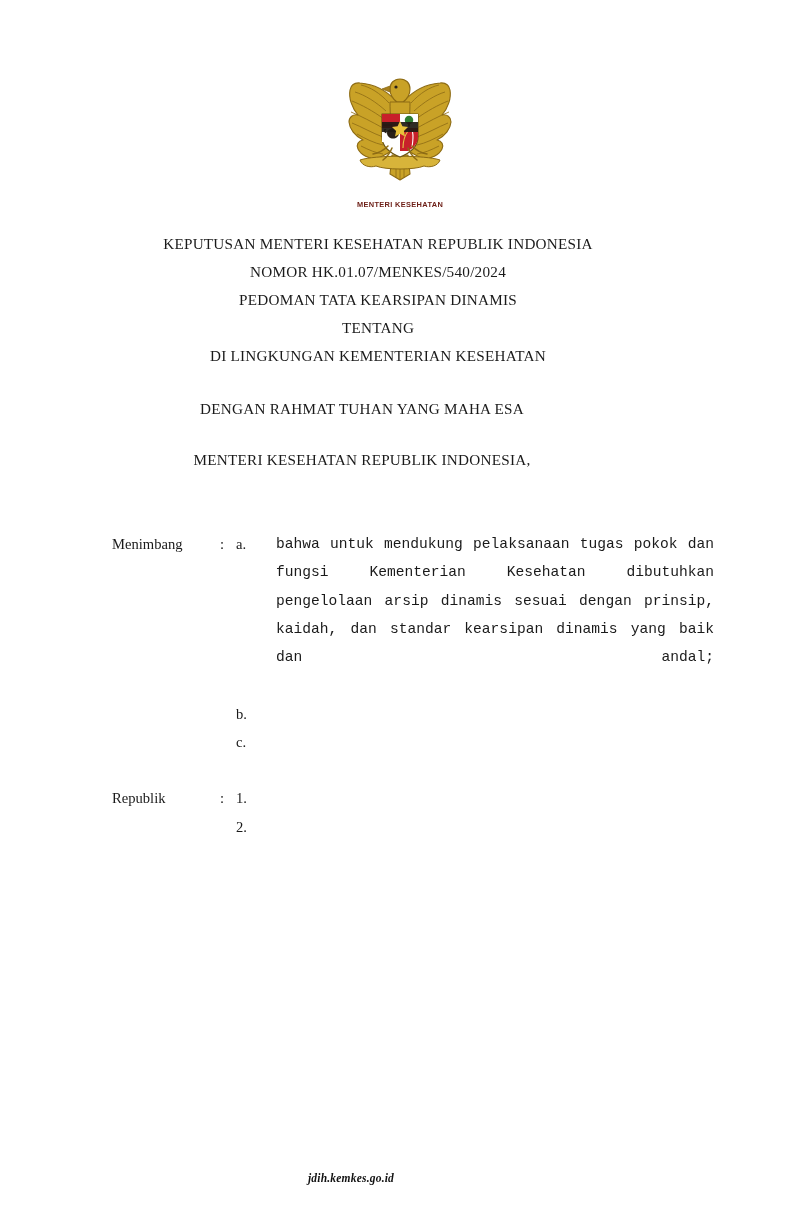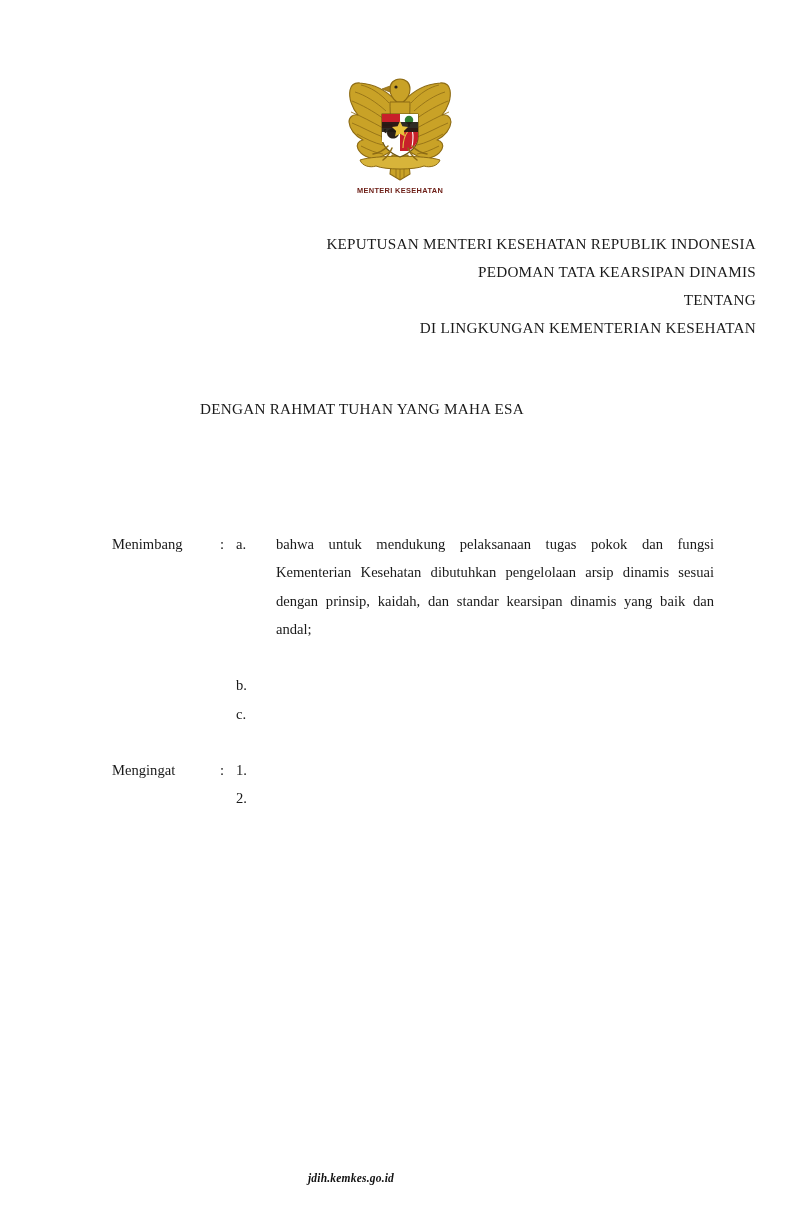--- a/index.html
+++ b/index.html
@@ -26,37 +26,37 @@
     width: 800px;
     text-align: center;
   }
   .emblem-svg {
     display: block;
     margin: 0 auto;
     width: 120px;
     height: 122px;
   }
   .emblem-caption {
-    margin-top: 3px;
+    margin-top: 17px;
     font-family: "Liberation Sans", "DejaVu Sans", sans-serif;
     font-weight: bold;
     font-size: 7.4px;
     line-height: 8.6px;
     letter-spacing: 0.35px;
     color: #6e2018;
   }
   .emblem-caption span { display: block; }
 
   
   .title-block {
     position: absolute;
     top: 230px;
     left: 0;
     width: 756px;
-    text-align: right;
+    text-align: center;
   }
   .title-line {
     font-size: 15.2px;
     line-height: 28px;
     letter-spacing: 0.25px;
     white-space: nowrap;
   }
 
   
   .invocation {
@@ -102,20 +102,21 @@
     flex: 0 0 16px;
   }
   .col-marker {
     flex: 0 0 40px;
   }
   .col-text {
     flex: 1 1 auto;
     text-align: justify;
     text-justify: inter-word;
     hyphens: none;
+    font-family: Liberation Mono, monospace;
   }
   .col-text:after {
     content: "";
     display: inline-block;
     width: 100%;
   }
   .clause-row.cont .col-label,
   .clause-row.cont .col-colon { visibility: hidden; }
 
   
@@ -204,27 +205,29 @@
       <path d="M96 168 C88 176 78 182 66 184 M104 172 C100 182 94 190 86 196" stroke="#8d6b14" stroke-width="3" fill="none" stroke-linecap="round"></path>
       <path d="M144 168 C152 176 162 182 174 184 M136 172 C140 182 146 190 154 196" stroke="#8d6b14" stroke-width="3" fill="none" stroke-linecap="round"></path>
     </svg>
     <div class="emblem-caption">
       <span>MENTERI KESEHATAN</span>
     </div>
   </div>
 
   <div class="title-block">
     <div class="title-line">KEPUTUSAN MENTERI KESEHATAN REPUBLIK INDONESIA</div>
+    <div class="title-line">NOMOR HK.01.07/MENKES/540/2024</div>
     <div class="title-line">PEDOMAN TATA KEARSIPAN DINAMIS</div>
     <div class="title-line">TENTANG</div>
     <div class="title-line">DI LINGKUNGAN KEMENTERIAN KESEHATAN</div>
   </div>
 
   <div class="invocation">
     <div class="l1">DENGAN RAHMAT TUHAN YANG MAHA ESA</div>
+    <div class="l2">MENTERI KESEHATAN REPUBLIK INDONESIA,</div>
   </div>
 
   <div class="clauses">
 
     <div class="section">
       <div class="clause-row">
         <div class="col-label">Menimbang</div>
         <div class="col-colon">:</div>
         <div class="col-marker">a.</div>
         <div class="col-text">bahwa untuk mendukung pelaksanaan tugas pokok dan fungsi Kementerian Kesehatan dibutuhkan pengelolaan arsip dinamis sesuai dengan prinsip, kaidah, dan standar kearsipan dinamis yang baik dan andal;</div>
@@ -236,21 +239,21 @@
       </div>
       <div class="clause-row cont">
         <div class="col-label"></div>
         <div class="col-colon"></div>
         <div class="col-marker">c.</div>
       </div>
     </div>
 
     <div class="section">
       <div class="clause-row">
-        <div class="col-label">Mengingat</div>
+        <div class="col-label">Republik</div>
         <div class="col-colon">:</div>
         <div class="col-marker">1.</div>
       </div>
       <div class="clause-row cont">
         <div class="col-label"></div>
         <div class="col-colon"></div>
         <div class="col-marker">2.</div>
       </div>
     </div>
 

